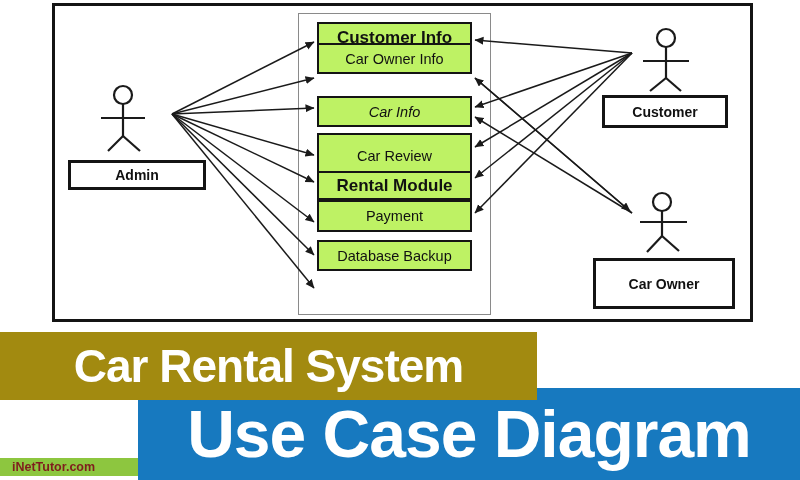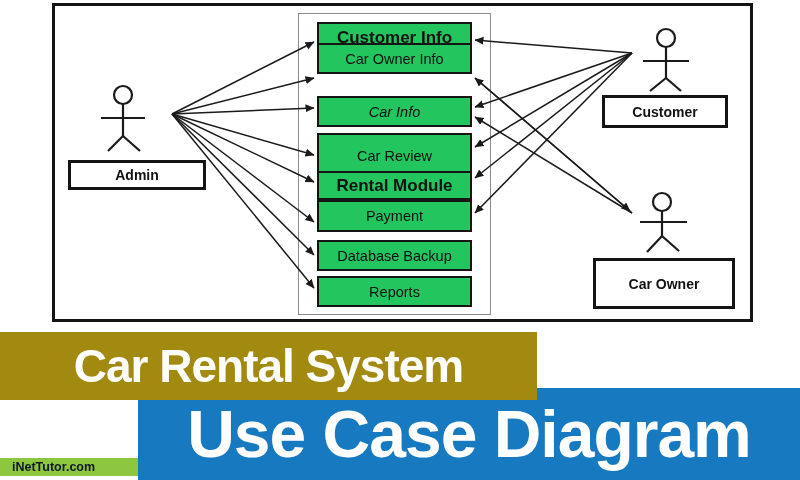--- a/index.html
+++ b/index.html
@@ -8,21 +8,21 @@
 
   
   .frame{position:absolute;left:52px;top:3px;width:695px;height:313px;
          border:3px solid #141414;background:#ffffff;z-index:0;}
 
   
   .boundary{position:absolute;left:298px;top:13px;width:191px;height:300px;
             border:1px solid #8a8a8a;background:transparent;z-index:1;}
 
   
-  .uc{position:absolute;left:317px;width:155px;border:2px solid #141414;background:#22c55e;
+  .uc{position:absolute;left:317px;width:155px;border:2px solid #141414;background:#bef264;
       display:flex;align-items:center;justify-content:center;z-index:2;
       font-size:14.5px;font-weight:500;color:#111;white-space:nowrap;box-sizing:border-box;}
   .uc.big{font-size:17px;font-weight:600;}
   #uc1{top:22px;height:32px;}
   #uc2{top:43px;height:31px;}
   #uc3{top:96px;height:31px;font-style:italic;}
   #uc4{top:133px;height:45px;}
   #uc5{top:171px;height:29px;}
   #uc6{top:200px;height:32px;}
   #uc7{top:240px;height:31px;}
@@ -41,39 +41,38 @@
 
   
   .banner-blue{position:absolute;left:138px;top:388px;width:662px;height:92px;z-index:7;
                display:flex;align-items:center;justify-content:center;
                color:#ffffff;font-size:66px;font-weight:700;letter-spacing:-1px;white-space:nowrap;}
   .banner-gold{position:absolute;left:0;top:332px;width:537px;height:68px;z-index:8;
                display:flex;align-items:center;justify-content:center;
                color:#ffffff;font-size:46px;font-weight:700;letter-spacing:-1px;white-space:nowrap;}
   .banner-green{position:absolute;left:0;top:458px;width:138px;height:18px;z-index:9;
                 display:flex;align-items:center;justify-content:flex-start;padding-left:12px;
-                color:#0f172a;font-size:12.5px;font-weight:700;box-sizing:border-box;}
+                color:#7f1d1d;font-size:12.5px;font-weight:700;box-sizing:border-box;}
 </style>
 </head>
 <body>
 
 <div id="stage">
 
   <div class="frame"></div>
 
   <div class="boundary" style="border-color: rgb(138, 138, 138);"></div>
 
   <div class="uc big" id="uc1">Customer Info</div>
   <div class="uc" id="uc2">Car Owner Info</div>
   <div class="uc" id="uc3">Car Info</div>
   <div class="uc" id="uc4">Car Review</div>
   <div class="uc big" id="uc5">Rental Module</div>
   <div class="uc" id="uc7">Database Backup</div>
   <div class="uc" id="uc6">Payment</div>
-  <div class="uc" id="uc8">Reports</div>
 
   <div class="actor-box" id="admin-box">Admin</div>
   <div class="actor-box" id="customer-box">Customer</div>
   <div class="actor-box" id="carowner-box">Car Owner</div>
 
   <svg id="links" viewBox="0 0 800 480" xmlns="http://www.w3.org/2000/svg">
     <defs>
       <marker id="ah" markerWidth="11" markerHeight="9" refX="8.5" refY="4" orient="auto" markerUnits="userSpaceOnUse">
         <path d="M0,0 L9,4 L0,8 Z" fill="#1a1a1a"></path>
       </marker>

